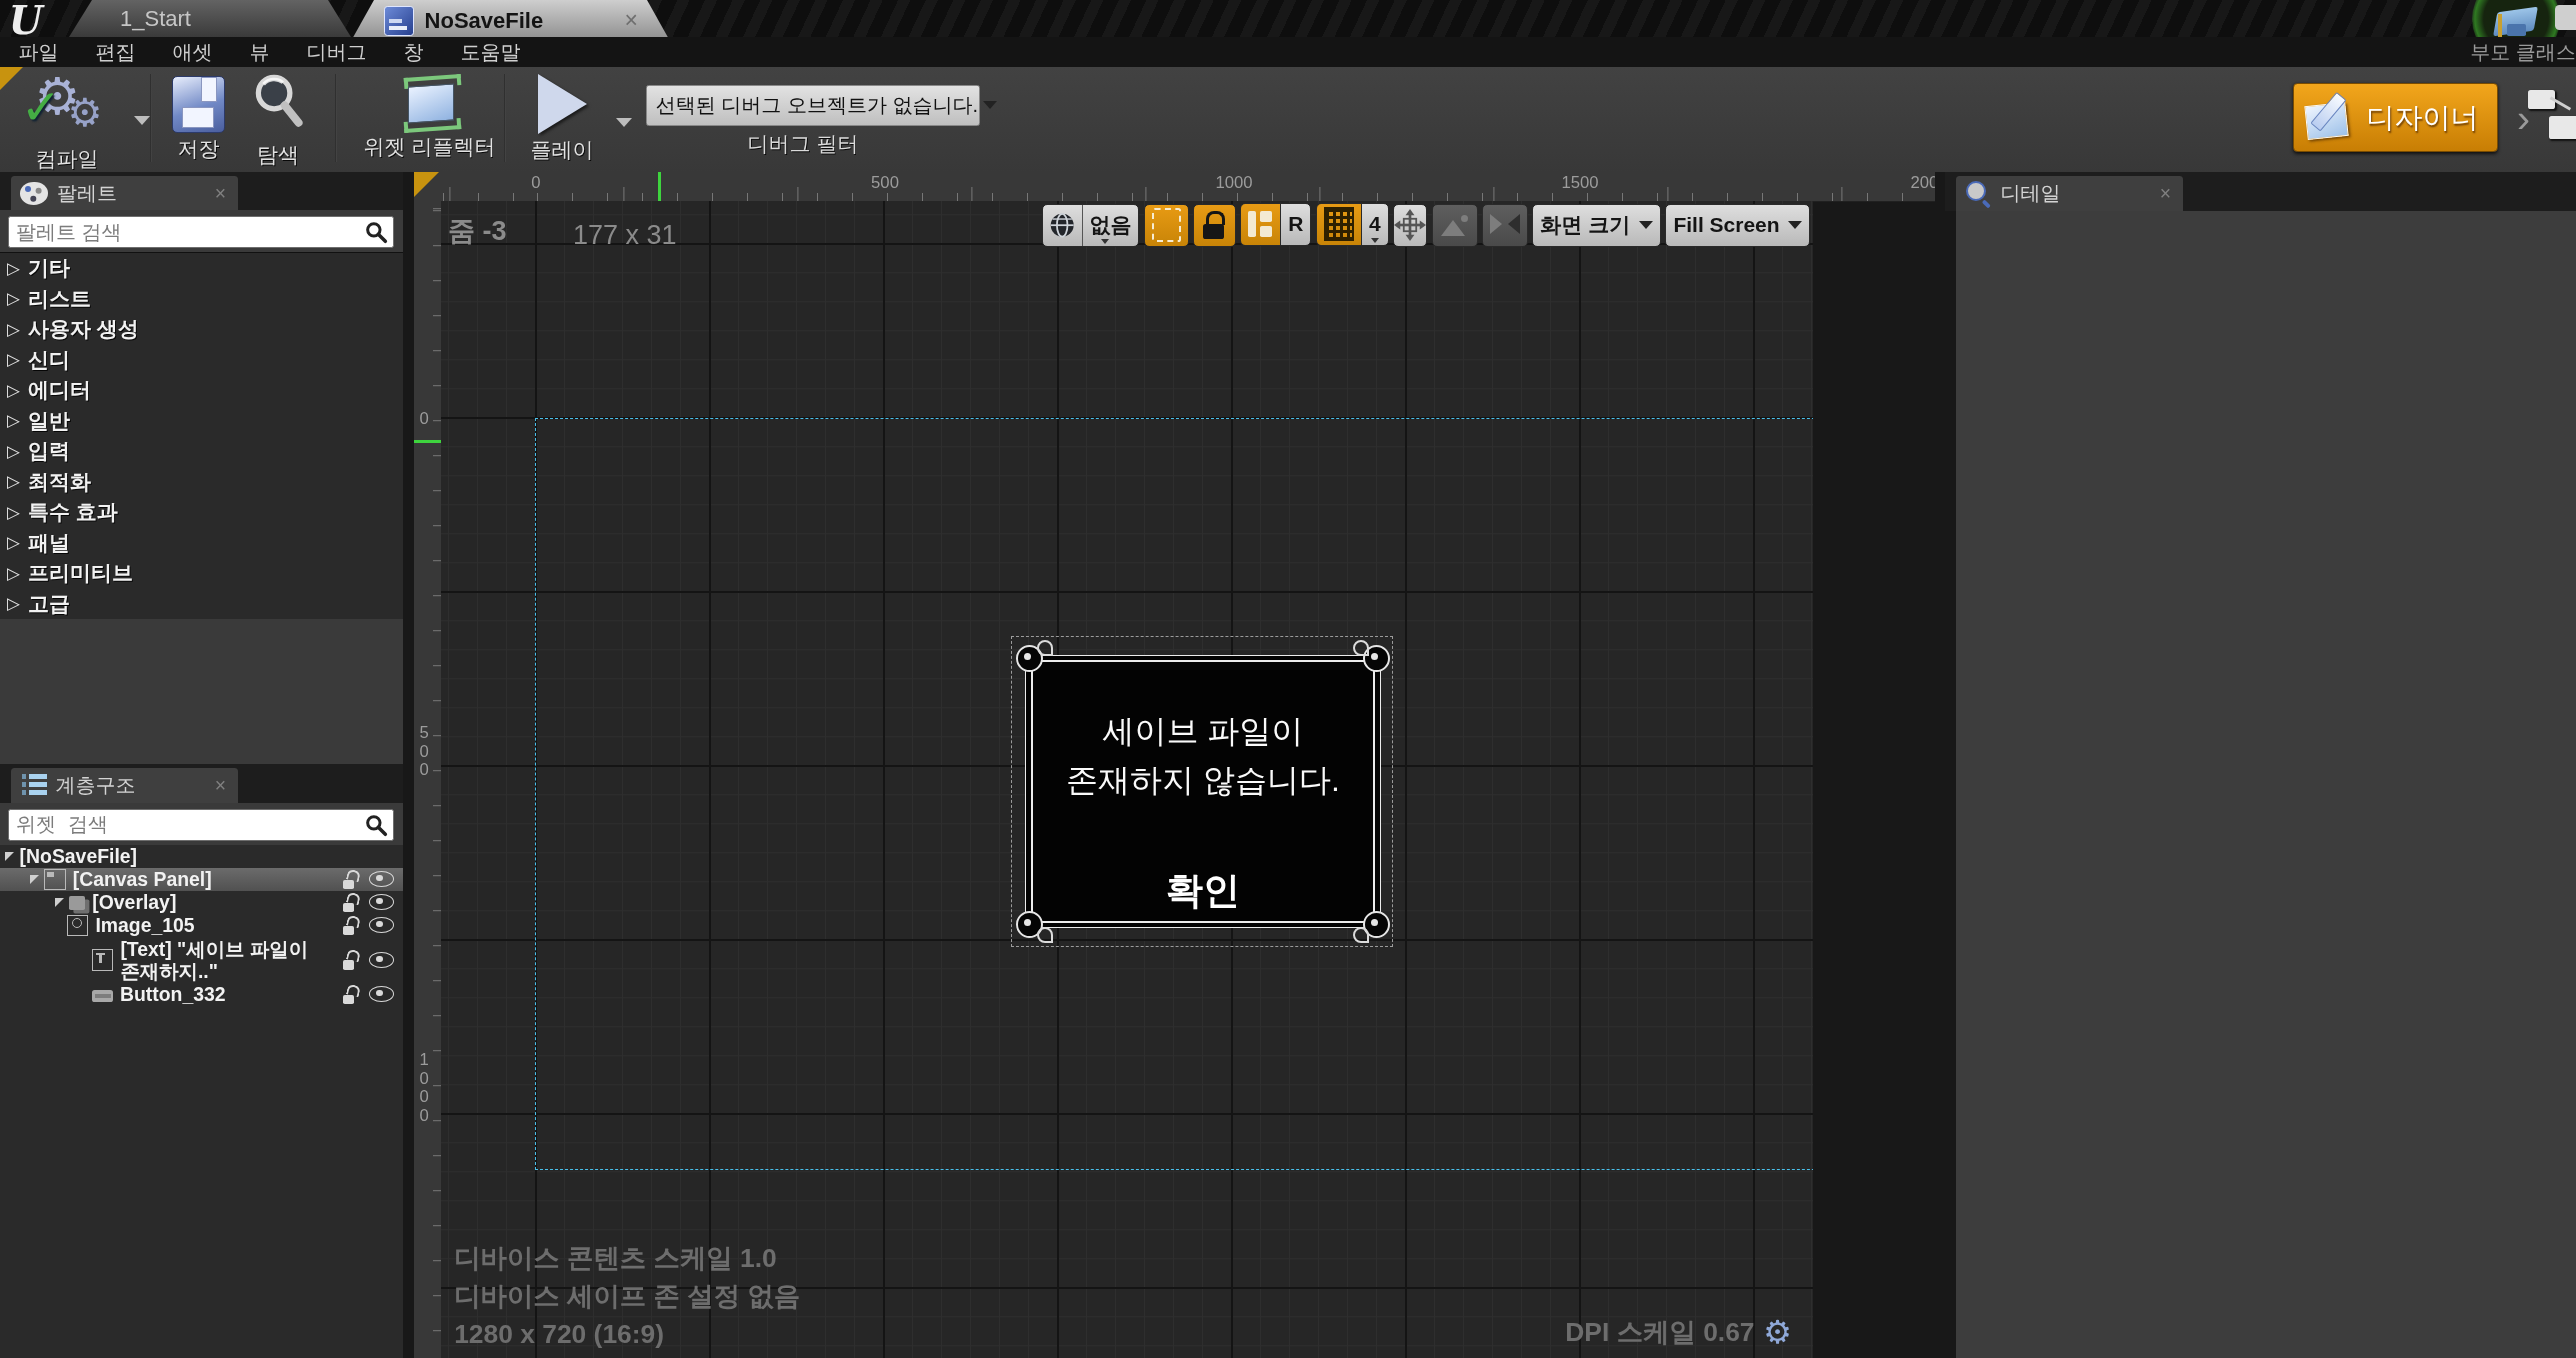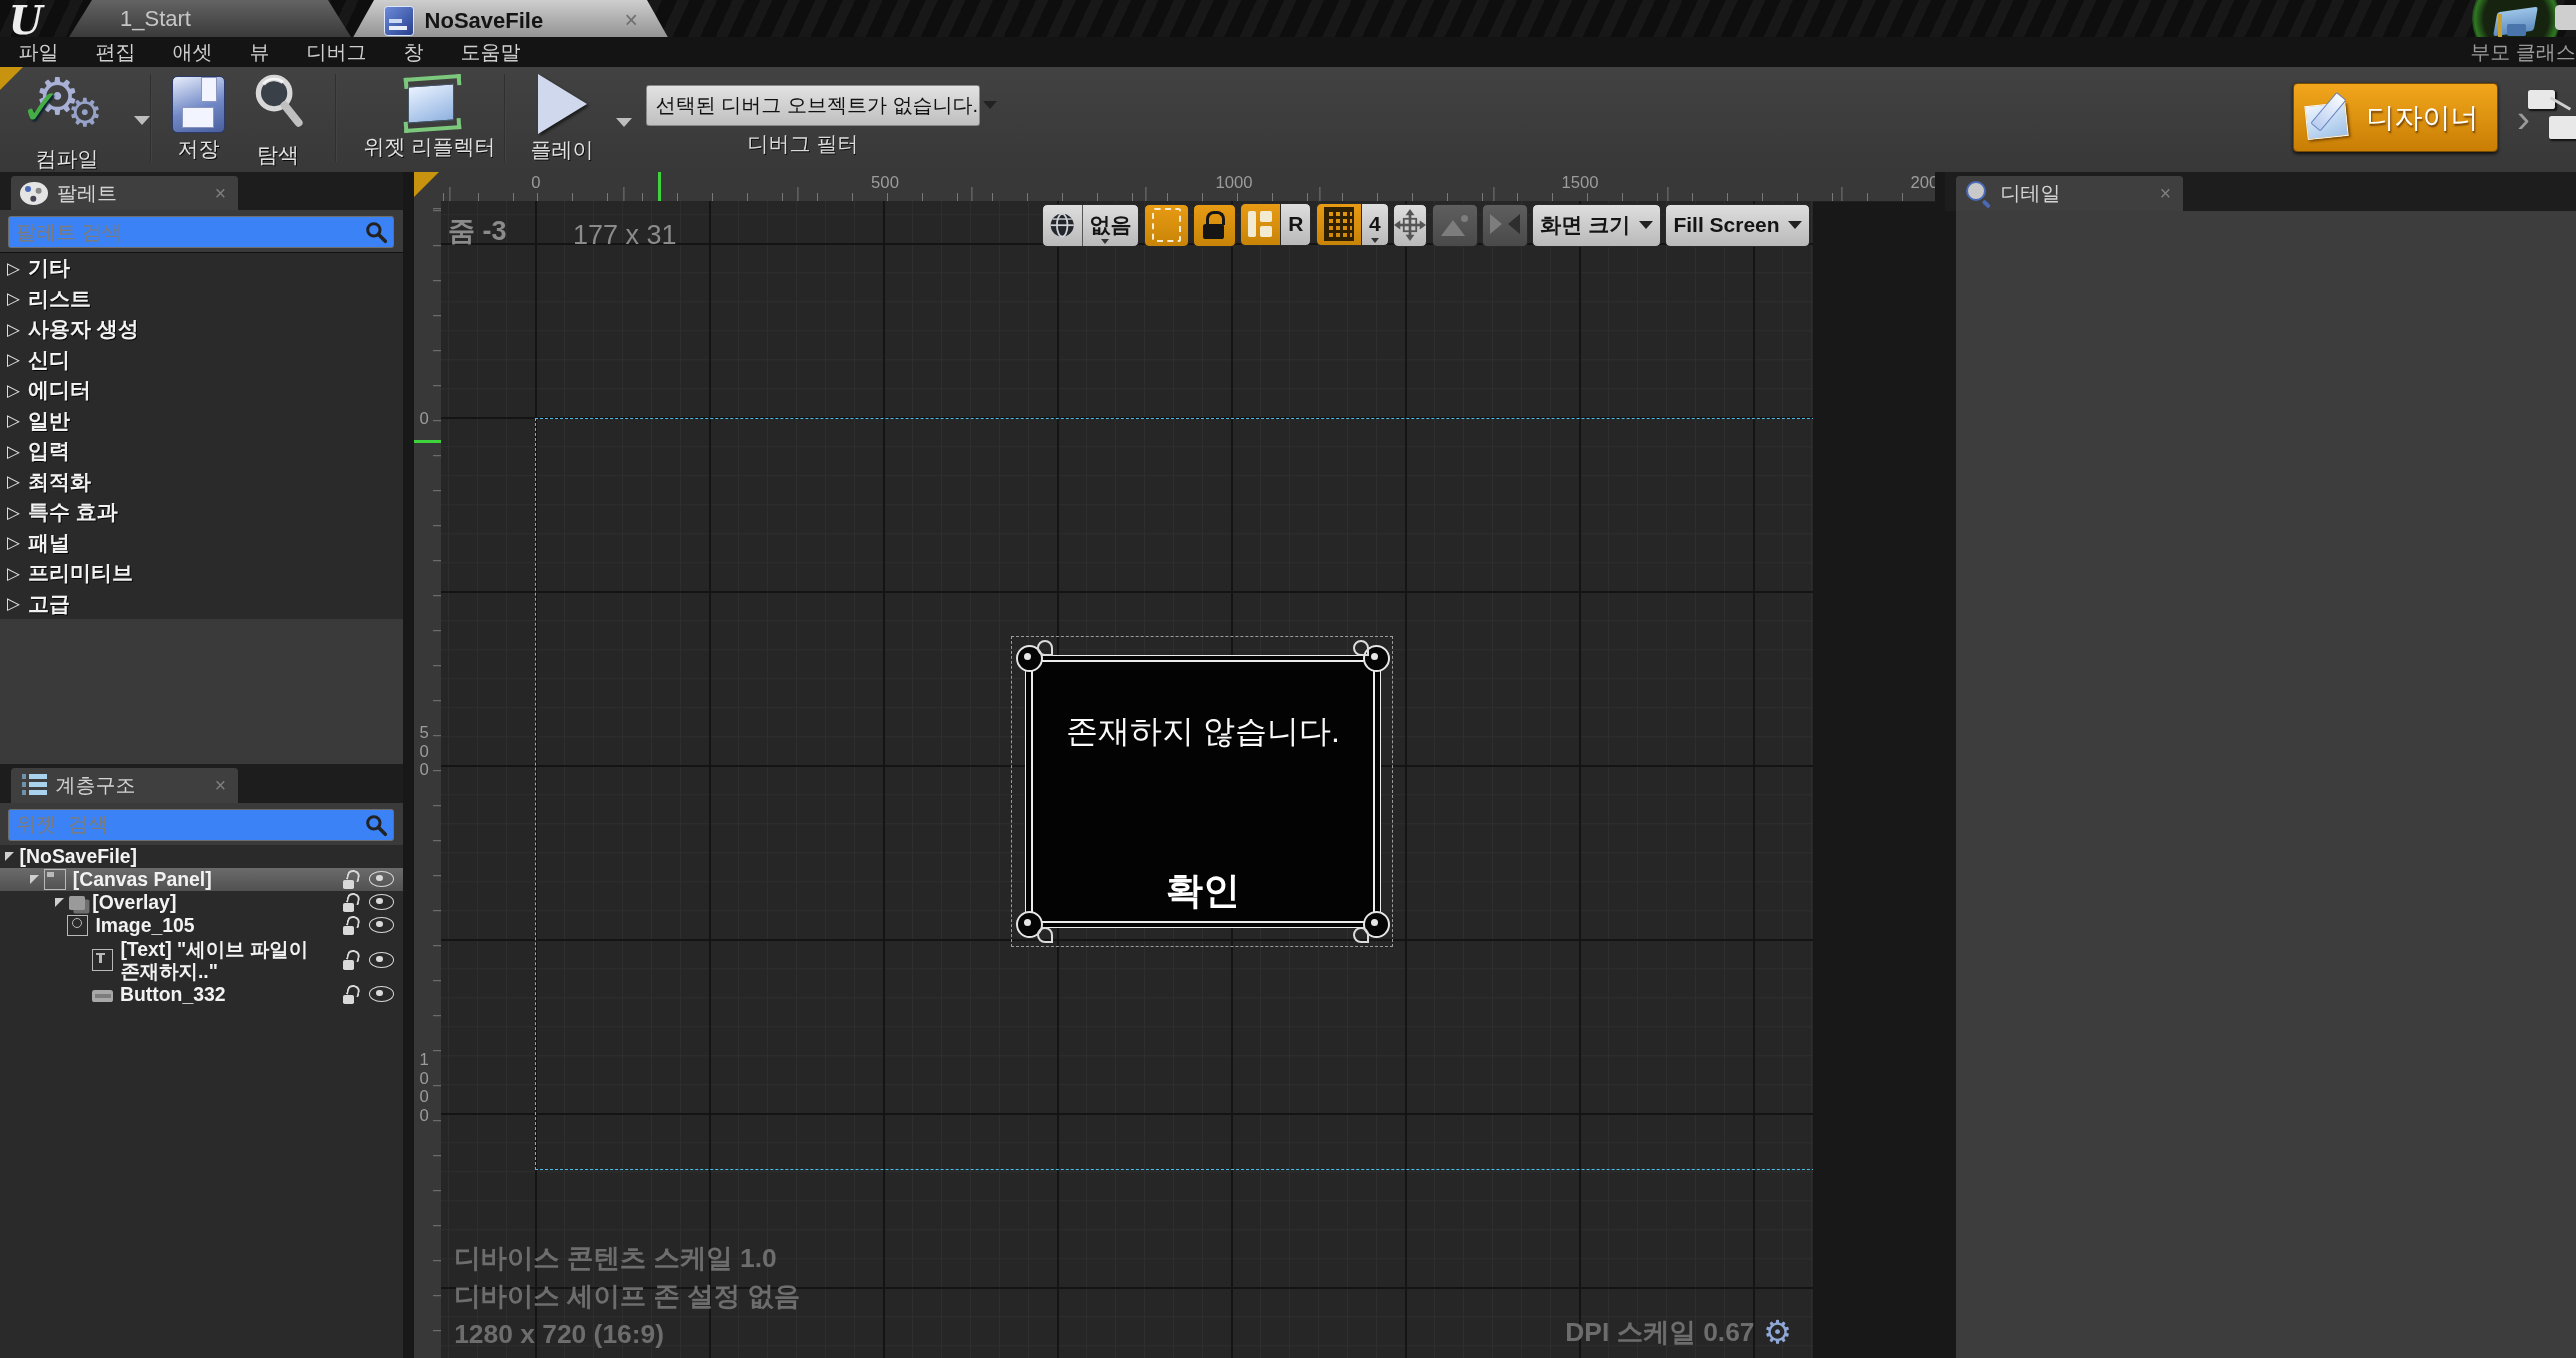--- a/index.html
+++ b/index.html
@@ -89,21 +89,21 @@
   .node{position:absolute;width:26.4px;height:19.4px;background:#e8e8e8;border-radius:2.6px;box-shadow:1.8px 1.8px 1.8px #111;}
   .node-line{position:absolute;width:23px;height:2.6px;background:#cfcfcf;}
 
   
   .panel-tabbar{background:#1d1d1d;position:absolute;left:0;width:403px;height:39px;}
   .panel-tab{position:absolute;left:11.4px;top:3.5px;width:227px;height:35px;background:#3f3f3f;border-radius:3.5px 3.5px 0 0;
     display:flex;align-items:center;}
   .panel-tab-label{font-size:20px;color:#d4d4d4;margin-left:8.8px;}
   .panel-tab .tab-close{margin-right:12.3px;font-size:19.4px;color:#808080;}
   .search-row{position:absolute;left:0;width:403px;height:42px;background:#3a3a3a;}
-  .search-box{position:absolute;left:8px;top:6.2px;right:8.8px;height:30px;background:#3b82f6;border-radius:2.6px;
+  .search-box{position:absolute;left:8px;top:6.2px;right:8.8px;height:30px;background:#ffffff;border-radius:2.6px;
     border:0.9px solid #6e6e6e;display:flex;align-items:center;}
   .search-box input{flex:1;border:none;background:transparent;outline:none;font-size:20px;color:#333;
     font-family:inherit;padding:0 7px;}
   .search-box input::placeholder{color:#7c7c7c;}
   .mag{flex:0 0 auto;margin-right:5.3px;}
   
   #palette-list{left:0;top:253px;width:403px;height:366px;background:#2a2a2a;border-bottom:0.9px solid #181818;}
   .cat-row{height:30.5px;display:flex;align-items:center;padding-left:7px;}
   .cat-tri{color:#e6e6e6;font-size:16.7px;width:21px;}
   .cat-label{font-size:21px;font-weight:bold;color:#f2f2f2;}
@@ -550,20 +550,21 @@
 
     <div id="root-outline" class="abs"></div>
 
     <div id="dialog-marquee" class="abs">
       <div id="dialog-frame">
         <span class="dlg-corner c-tl"></span>
         <span class="dlg-corner c-tr"></span>
         <span class="dlg-corner c-bl"></span>
         <span class="dlg-corner c-br"></span>
         <div class="dlg-text">
+          <div>세이브 파일이</div>
           <div>존재하지 않습니다.</div>
         </div>
         <div class="dlg-btn">확인</div>
       </div>
     </div>
 
     <div id="status-block" class="abs">
       <div>디바이스 콘텐츠 스케일 1.0</div>
       <div>디바이스 세이프 존 설정 없음</div>
       <div>1280 x 720 (16:9)</div>

